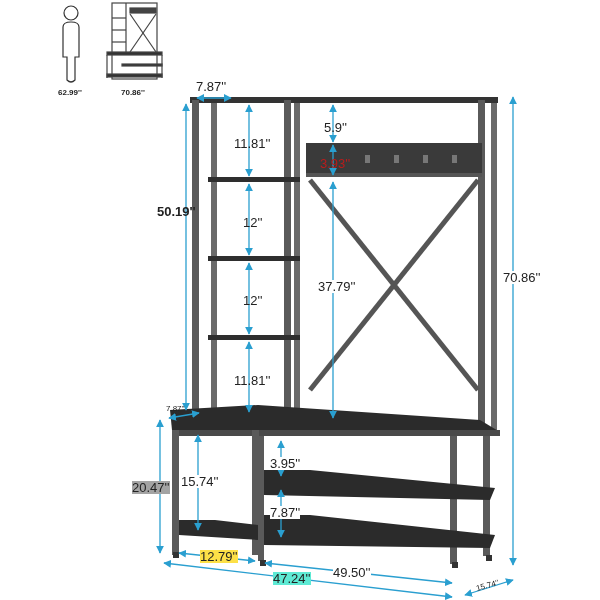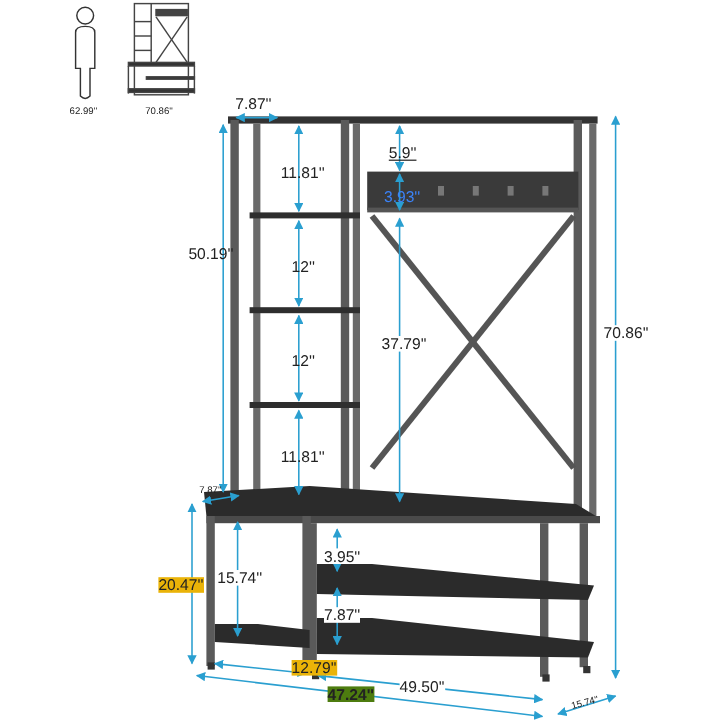--- a/index.html
+++ b/index.html
@@ -1,21 +1,21 @@
 <!DOCTYPE html>
 <html><head>
   <meta charset="utf-8">
   <style>
     html, body { margin: 0; padding: 0; background: #ffffff; }
     body { width: 600px; height: 600px; position: relative; overflow: hidden; font-family: "Liberation Sans", sans-serif; }
     #diagram { position: absolute; left: 0; top: 0; width: 600px; height: 600px; }
     .lbl { position: absolute; font-family: "Liberation Sans", sans-serif; color: #222; font-size: 13px; white-space: nowrap; line-height: 1; }
-    .lbl.sm { font-size: 8px; font-weight: normal; }
+    .lbl.sm { font-size: 8px; font-weight: bold; }
     .lbl.xs { font-size: 8px; }
-    .lbl.light { color: #3b82f6; }
+    .lbl.light { color: #b91c1c; }
   </style>
 </head>
 <body>
 
 <svg id="diagram" viewBox="0 0 600 600" xmlns="http://www.w3.org/2000/svg">
   <defs>
     <marker id="ah" viewBox="0 0 10 10" refX="9" refY="5" markerWidth="6" markerHeight="6" orient="auto-start-reverse">
       <path d="M0,0 L10,5 L0,10 z" fill="#2a9fd0"></path>
     </marker>
   </defs>
@@ -111,29 +111,29 @@
     <line x1="164" y1="563" x2="452" y2="597" marker-start="url(#ah)" marker-end="url(#ah)"></line>
     <line x1="465" y1="595" x2="513" y2="580" marker-start="url(#ah)" marker-end="url(#ah)"></line>
   </g>
 </svg>
 
 <div class="lbl sm" style="left:58px; top:89px;">62.99''</div>
 <div class="lbl sm" style="left:121px; top:89px;">70.86''</div>
 
 <div class="lbl" style="left:196px; top:80px;">7.87''</div>
 <div class="lbl" style="left:234px; top:137px;">11.81''</div>
-<div class="lbl" style="left:157px; top:205px;">50.19''</div>
+<div class="lbl" style="left:157px; top:205px;font-weight:bold;">50.19''</div>
 <div class="lbl" style="left:243px; top:216px;">12''</div>
 <div class="lbl" style="left:243px; top:294px;">12''</div>
 <div class="lbl" style="left:234px; top:374px;">11.81''</div>
-<div class="lbl" style="left:324px; top:121px;text-decoration:underline;">5.9''</div>
+<div class="lbl" style="left:324px; top:121px;">5.9''</div>
 <div class="lbl light" style="left:320px; top:157px;">3.93''</div>
 <div class="lbl" style="left:318px; top:280px; background:#fff;">37.79''</div>
 <div class="lbl" style="left:503px; top:271px; background:#fff;">70.86''</div>
 <div class="lbl xs" style="left:166px; top:405px;">7.87''</div>
-<div class="lbl" style="left:132px; top:481px; background:#eab308;">20.47''</div>
+<div class="lbl" style="left:132px; top:481px; background:#a3a3a3;">20.47''</div>
 <div class="lbl" style="left:181px; top:475px; background:#fff;">15.74''</div>
 <div class="lbl" style="left:270px; top:457px; background:#fff;">3.95''</div>
 <div class="lbl" style="left:270px; top:506px; background:#fff;">7.87''</div>
-<div class="lbl" style="left:200px; top:550px; background:#eab308;margin-left:43px;">12.79''</div>
+<div class="lbl" style="left:200px; top:550px; background:#fde047;">12.79''</div>
 <div class="lbl" style="left:333px; top:566px; background:#fff;">49.50''</div>
-<div class="lbl" style="left:273px; top:572px; background:#4d7c0f;font-weight:bold;">47.24''</div>
+<div class="lbl" style="left:273px; top:572px; background:#5eead4;">47.24''</div>
 <div class="lbl xs" style="left:476px; top:582px; transform:rotate(-15deg);">15.74''</div>
 
 </body></html>

